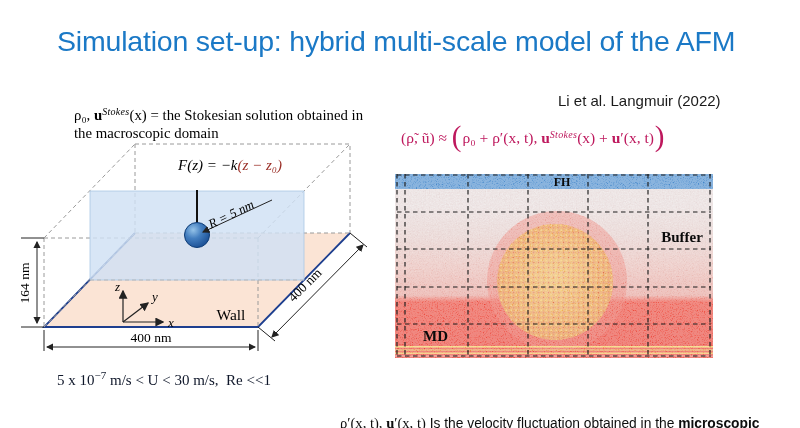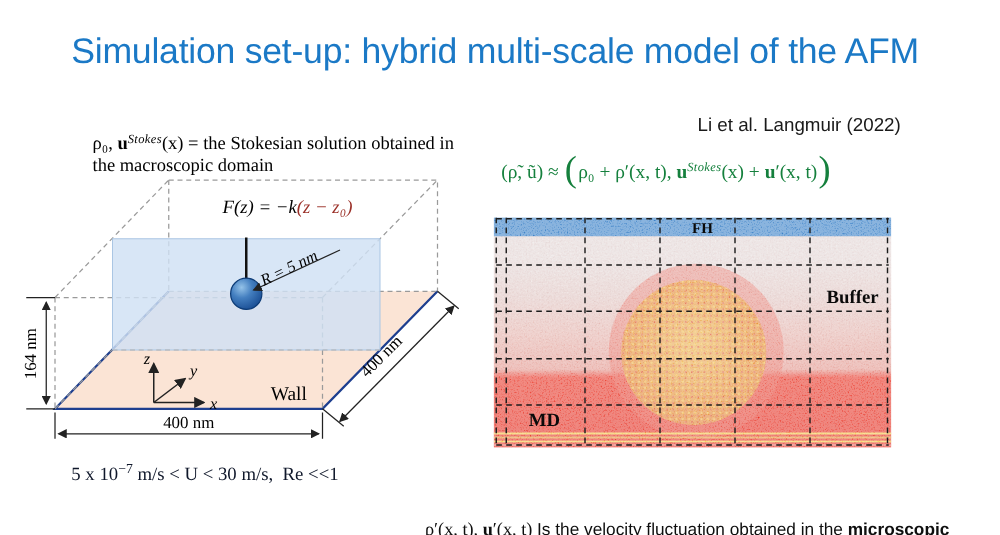--- a/index.html
+++ b/index.html
@@ -7,21 +7,21 @@
          font-family:"Liberation Sans",sans-serif;color:#111;}
   .title{position:absolute;left:57px;top:24px;width:710px;font-size:28.5px;line-height:35px;
          color:#1b79c6;letter-spacing:-0.2px;}
   .stokes-cap{position:absolute;left:58px;top:103px;width:372px;font-size:14.8px;line-height:18px;
               font-family:"Liberation Serif","DejaVu Serif",serif;color:#000;margin-left:16px;}
   .stokes-cap .l2{text-align:left;}
   .sup{font-size:10px;font-style:italic;vertical-align:5px;letter-spacing:0.3px;}
   .bold{font-weight:bold;}
   .li-ref{position:absolute;left:558px;top:92px;font-size:15px;color:#1a1a1a;}
   .rhs-eq{position:absolute;left:401px;top:129px;font-size:15.5px;white-space:pre;
-          font-family:"Liberation Serif","DejaVu Serif",serif;color:#15803d;display:flex;align-items:center;}
+          font-family:"Liberation Serif","DejaVu Serif",serif;color:#be185d;display:flex;align-items:center;}
   .bigparen{font-size:29px;font-weight:300;line-height:0;position:relative;top:-2px;padding:0 1px;}
   .flow-cond{position:absolute;left:57px;top:369px;font-size:15px;white-space:pre;
              font-family:"Liberation Serif","DejaVu Serif",serif;color:#0f172a;}
   .flow-cond sup{font-size:11px;}
   .vel-cap{position:absolute;left:340px;top:375px;width:462px;font-size:13.8px;line-height:19.5px;
            color:#0e0e0e;white-space:pre-wrap;}
   .vel-cap .math{font-family:"Liberation Serif","DejaVu Serif",serif;font-size:14.6px;}
   svg text{user-select:none;}
   .diag-serif{font-family:"Liberation Serif","DejaVu Serif",serif;}
 </style>

